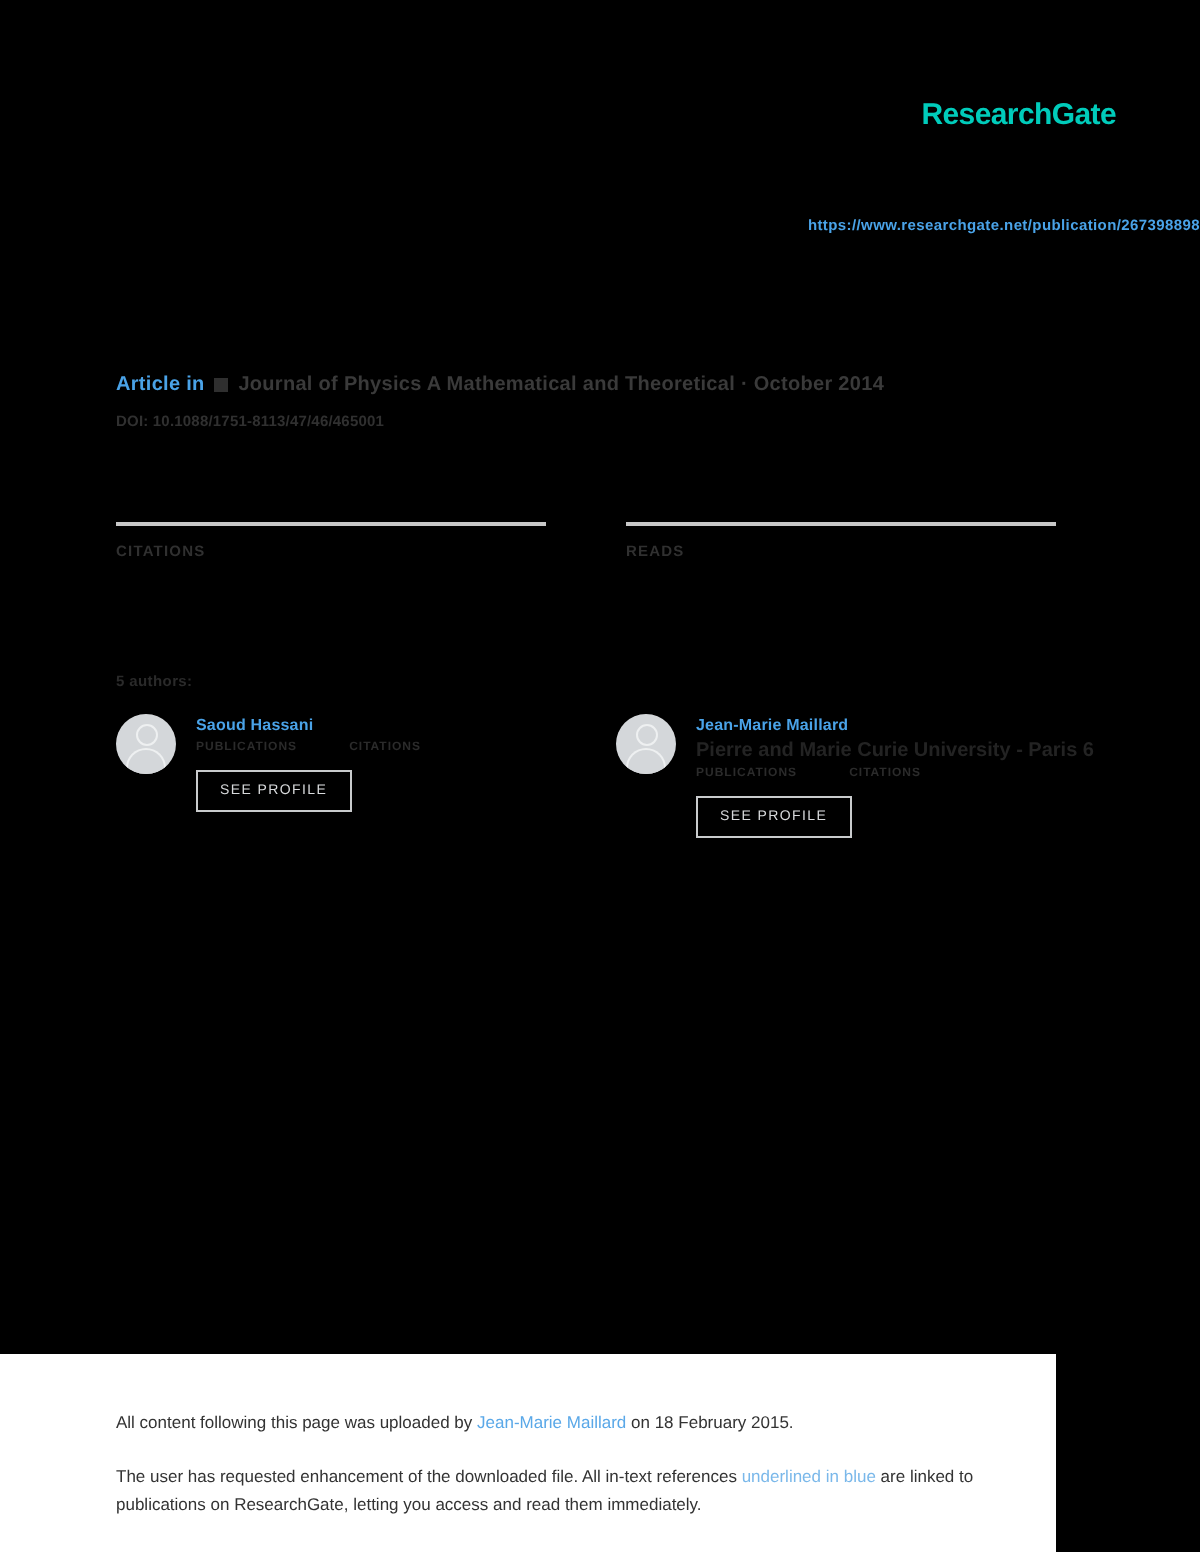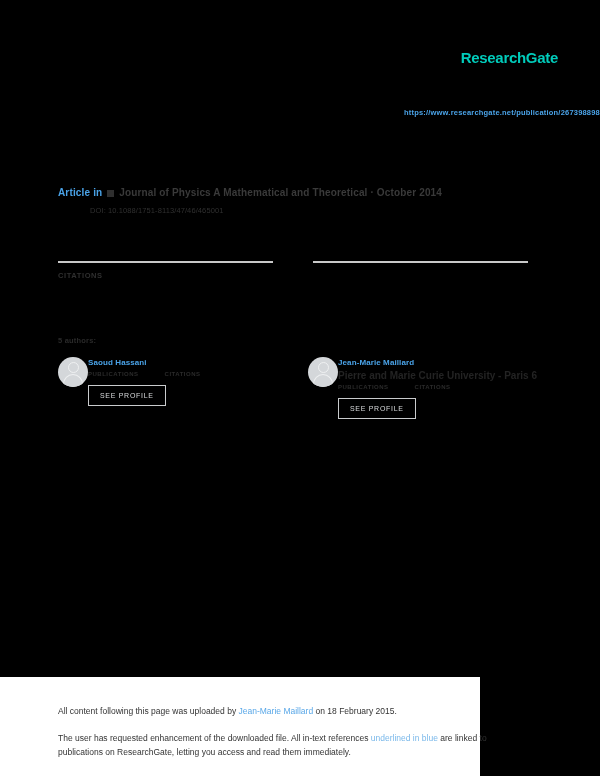--- a/index.html
+++ b/index.html
@@ -68,25 +68,24 @@
     display: inline-block;
     width: 7px;
     height: 7px;
     background: #2f2f2f;
     vertical-align: -1px;
     margin: 0 2px;
   }
   .doi-line {
     margin-top: 7px;
     font-size: 7.5px;
-    font-weight: normal;
+    font-weight: bold;
     color: #303030;
     letter-spacing: 0.1px;
     white-space: nowrap;
-    margin-left: 32px;
   }
 
   
   .stats {
     position: absolute;
     left: 58px;
     top: 256px;
     width: 470px;
     display: flex;
     gap: 40px;
@@ -128,20 +127,21 @@
     position: absolute;
     left: 58px;
     top: 352px;
     width: 470px;
     display: flex;
     gap: 40px;
   }
   .author-card {
     width: 220px;
     display: flex;
+    gap: 10px;
     align-items: flex-start;
   }
   .avatar {
     flex: 0 0 auto;
     width: 30px;
     height: 30px;
     border-radius: 50%;
     background: #d4d7da;
     position: relative;
     overflow: hidden;
@@ -220,21 +220,21 @@
     padding: 6px 11px;
     font-family: "Liberation Sans", sans-serif;
     cursor: pointer;
   }
 
   
   .footer {
     position: absolute;
     left: 0;
     top: 677px;
-    width: 480px;
+    width: 528px;
     height: 99px;
     background: #ffffff;
   }
   .footer-upload {
     position: absolute;
     left: 58px;
     top: 29px;
     font-size: 8.5px;
     color: #333333;
     white-space: nowrap;
@@ -275,20 +275,21 @@
   </div>
 
   <div class="stats">
     <div class="stat-col">
       <div class="stat-rule"></div>
       <div class="stat-label">CITATIONS</div>
       <div class="stat-value"></div>
     </div>
     <div class="stat-col">
       <div class="stat-rule"></div>
+      <div class="stat-label">READS</div>
       <div class="stat-value"></div>
     </div>
   </div>
 
   <div class="authors-heading">5 authors:</div>
 
   <div class="authors">
 
     <div class="author-card">
       <div class="avatar">

